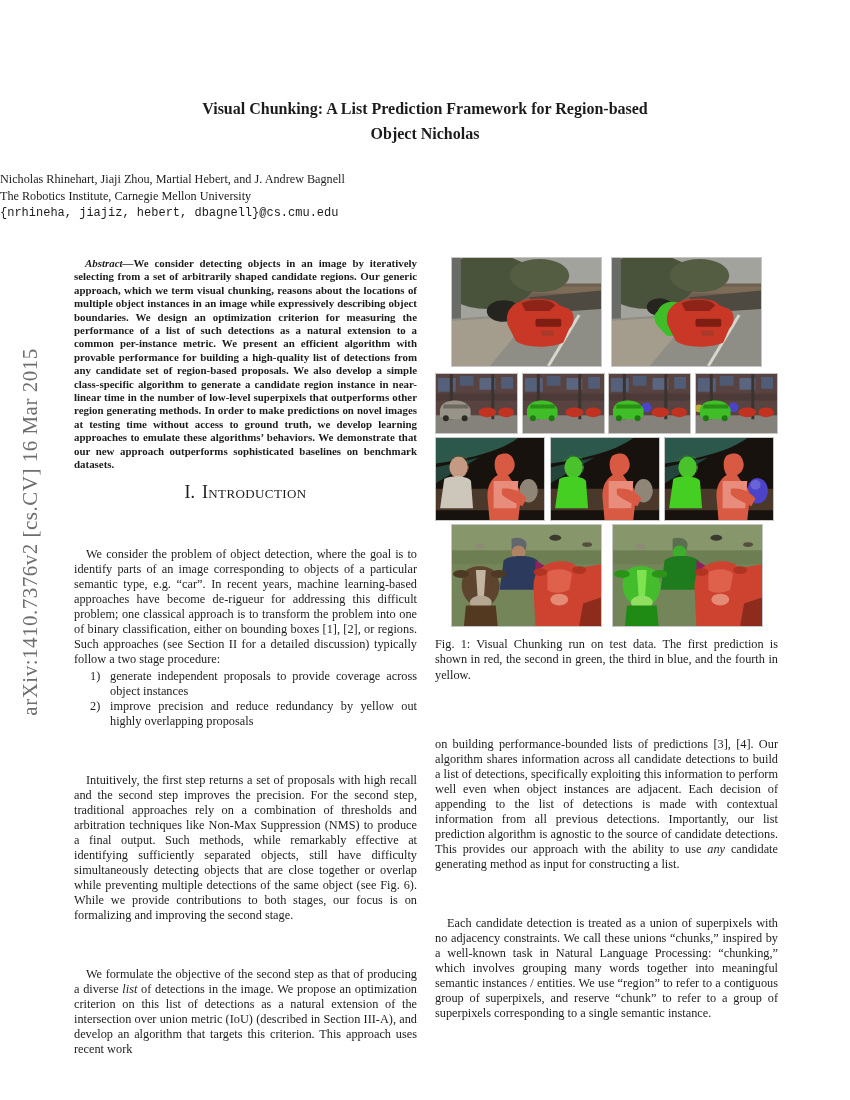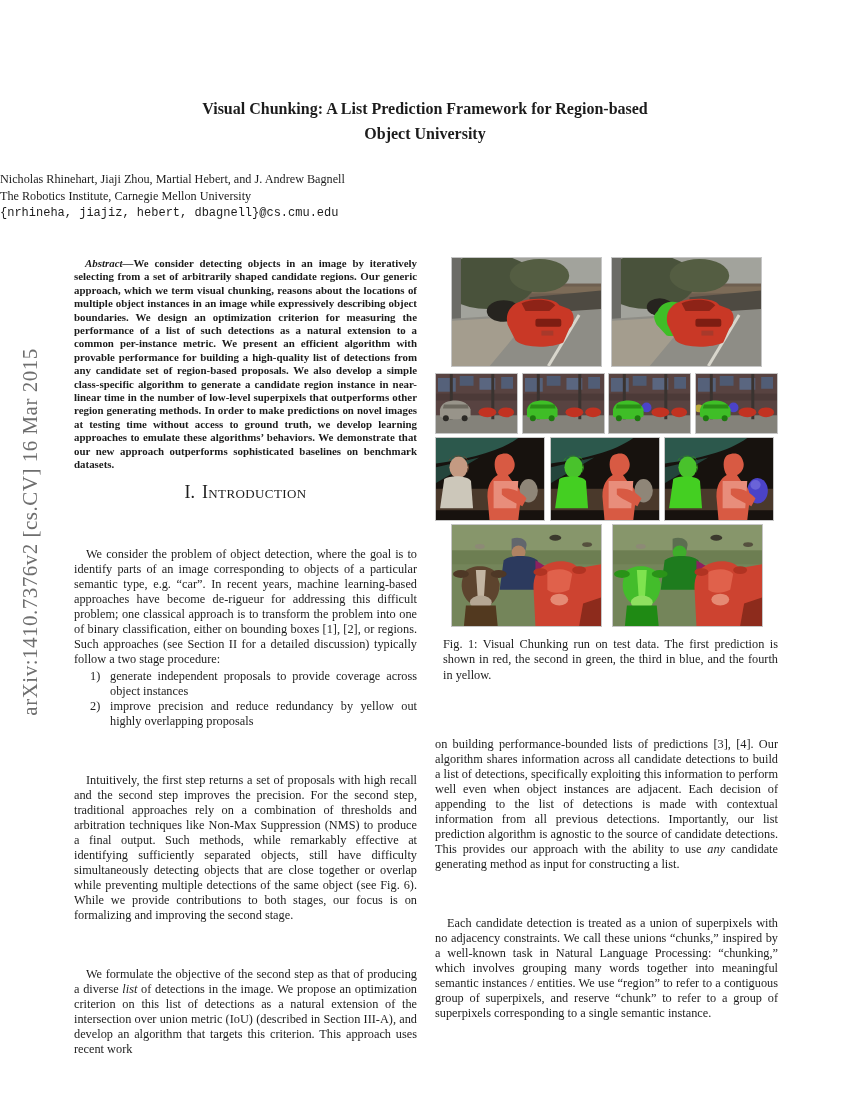--- a/index.html
+++ b/index.html
@@ -46,33 +46,33 @@
   .photo { border: 1px solid #c6c6c6; background: #888; overflow: hidden; }
   .photo svg { display: block; width: 100%; height: 100%; }
   .row1 { justify-content: center; gap: 9px; margin-bottom: 6px; }
   .row1 .photo { width: 151px; height: 110px; }
   .row2 { justify-content: space-between; margin-bottom: 3px; }
   .row2 .photo { width: 83px; height: 61px; }
   .row3 { justify-content: space-between; width: 339px; margin-bottom: 3px; }
   .row3 .photo { width: 110px; height: 84px; }
   .row4 { justify-content: center; gap: 10px; }
   .row4 .photo { width: 151px; height: 103px; }
-  figcaption { margin-top: 10px; font-size: 12.3px; line-height: 15.4px; text-align: justify; margin-left: 8px; }
+  figcaption { margin-top: 10px; font-size: 12.3px; line-height: 15.4px; text-align: justify; }
   .right-col p.first { margin-top: 54px; }
 </style>
 </head>
 <body>
 
 <div class="page">
 
   <div class="arxiv-banner">arXiv:1410.7376v2  [cs.CV]  16 Mar 2015</div>
 
   <div class="title-block">
     <div class="title">Visual Chunking: A List Prediction Framework for Region-based</div>
-    <div class="title">Object University</div>
+    <div class="title">Object Nicholas</div>
   </div>
 
   <div class="authors-block">
     <div class="authors">Nicholas Rhinehart, Jiaji Zhou, Martial Hebert, and J. Andrew Bagnell</div>
     <div class="affiliation">The Robotics Institute, Carnegie Mellon University</div>
     <div class="emails">{nrhineha, jiajiz, hebert, dbagnell}@cs.cmu.edu</div>
   </div>
 
   <div class="cols">
 

